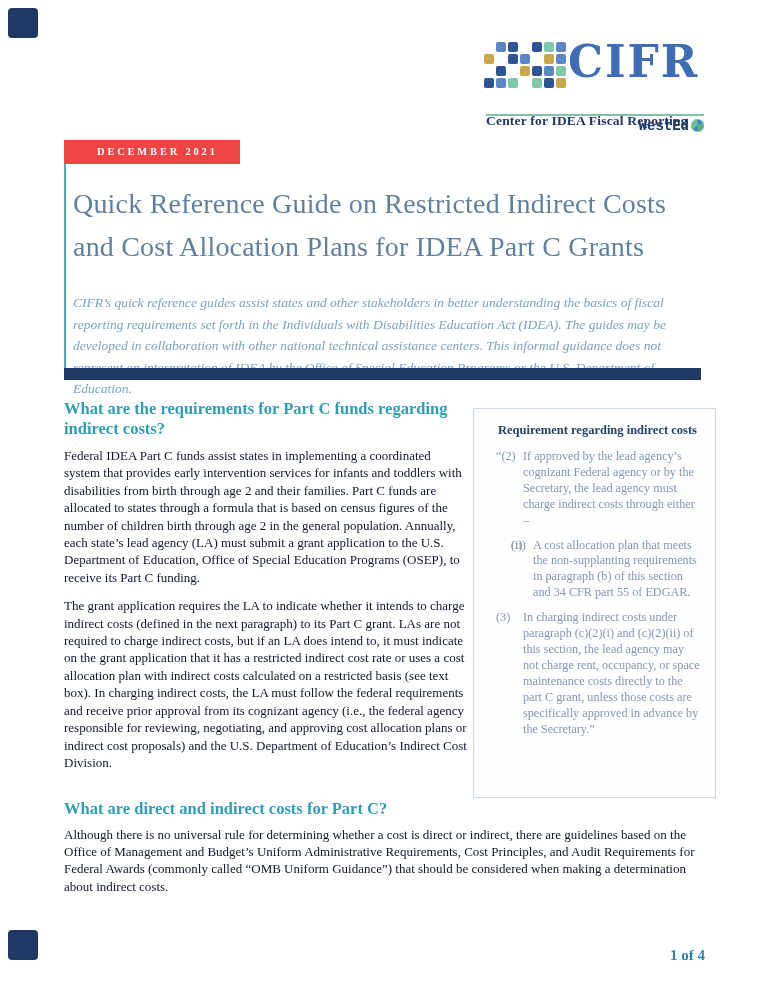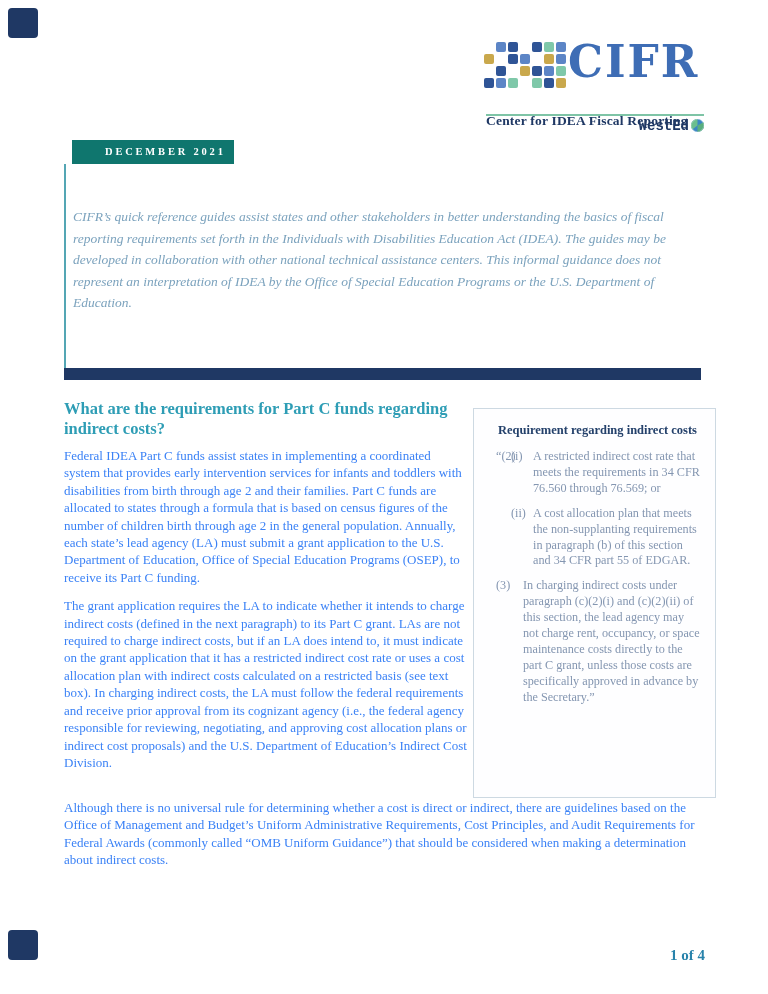--- a/index.html
+++ b/index.html
@@ -24,37 +24,37 @@
     letter-spacing:2px; color:#3E6DB5; }
   .center-name { position:absolute; left:486px; top:113px; width:220px;
     font-weight:bold; font-size:13.5px; color:#1F3864; letter-spacing:0.2px; white-space:nowrap; }
   .logo-rule { position:absolute; left:486px; top:114px; width:218px; height:2px; background:#7EC4A6; }
   .wested { position:absolute; left:486px; top:118px; width:218px; text-align:right;
     font-family:Liberation Mono, monospace; font-weight:bold; font-size:14px; color:#1F3864; }
   .wested .globe { display:inline-block; vertical-align:-2px; margin-left:2px; }
 
   
   .banner { position:absolute; left:64px; top:140px; height:24px;
-    background:#0f766e; color:#ffffff; font-weight:bold; font-size:10.5px;
-    letter-spacing:2.8px; line-height:24px; padding:0 8px 0 33px;margin-left:8px; }
+    background:#ef4444; color:#ffffff; font-weight:bold; font-size:10.5px;
+    letter-spacing:2.8px; line-height:24px; padding:0 22px 0 33px; }
 
   
   .title-block { position:absolute; left:64px; top:164px; width:648px;
     border-left:2px solid #54A6B4; padding:18px 0 0 7px; height:204px; }
   .doc-title { font-size:28px; line-height:43px; font-weight:normal;
     color:#60809D; letter-spacing:0.2px; }
   .intro { margin-top:24px; font-style:italic; font-size:13.5px;
     line-height:21.5px; color:#7BA2BD; width:640px; }
 
   .navy-bar { position:absolute; left:64px; top:368px; width:637px; height:12px; background:#1F3864; }
 
   
   .col-left { position:absolute; left:64px; top:399px; width:406px; }
   h2.sec { font-size:16.5px; line-height:19.5px; font-weight:bold; color:#2E9DB5; margin:0 0 9px 0; }
-  .body-p { font-size:13px; line-height:17.4px; color:#3b82f6; margin:0 0 11px 0; }
+  .body-p { font-size:13px; line-height:17.4px; color:#0f172a; margin:0 0 11px 0; }
 
   .sec-full { position:absolute; left:64px; top:799px; width:650px; }
   .sec-full h2.sec { margin-bottom:7px; }
 
   
   .textbox { position:absolute; left:473px; top:408px; width:243px; height:390px;
     border:1px solid #CDD9E2; background:#FEFEFF; padding:14px 14px 20px 20px; overflow:hidden; }
   .textbox h3 { font-size:12.5px; font-weight:bold; color:#24416B; margin:0 4px 11px 4px; }
   .qitem { position:relative; font-size:12.2px; line-height:15.9px; color:#8496B1; margin-bottom:9px; }
   .qitem.lvl1 { padding-left:29px; }
@@ -113,50 +113,52 @@
           <path d="M10 20 A10 10 0 0 0 19 5 L10 10 Z" fill="#5AAE7F"></path>
           <circle cx="10" cy="10" r="9.5" fill="none" stroke="#ffffff" stroke-width="0.8" opacity="0.5"></circle>
         </svg></span>
   </div>
 
   <div class="banner">
     <span>DECEMBER 2021</span>
   </div>
 
   <div class="title-block">
+    <h1 class="doc-title">Quick Reference Guide on Restricted Indirect Costs and Cost Allocation Plans for IDEA Part C Grants</h1>
     <p class="intro">CIFR’s quick reference guides assist states and other stakeholders in better understanding the basics of fiscal reporting requirements set forth in the Individuals with Disabilities Education Act (IDEA). The guides may be developed in collaboration with other national technical assistance centers. This informal guidance does not represent an interpretation of IDEA by the Office of Special Education Programs or the U.S. Department of Education.</p>
   </div>
 
   <div class="navy-bar"></div>
 
   <div class="col-left">
     <h2 class="sec">What are the requirements for Part C funds regarding indirect costs?</h2>
     <p class="body-p">Federal IDEA Part C funds assist states in implementing a coordinated system that provides early intervention services for infants and toddlers with disabilities from birth through age 2 and their families. Part C funds are allocated to states through a formula that is based on census figures of the number of children birth through age 2 in the general population. Annually, each state’s lead agency (LA) must submit a grant application to the U.S. Department of Education, Office of Special Education Programs (OSEP), to receive its Part C funding.</p>
     <p class="body-p">The grant application requires the LA to indicate whether it intends to charge indirect costs (defined in the next paragraph) to its Part C grant. LAs are not required to charge indirect costs, but if an LA does intend to, it must indicate on the grant application that it has a restricted indirect cost rate or uses a cost allocation plan with indirect costs calculated on a restricted basis (see text box). In charging indirect costs, the LA must follow the federal requirements and receive prior approval from its cognizant agency (i.e., the federal agency responsible for reviewing, negotiating, and approving cost allocation plans or indirect cost proposals) and the U.S. Department of Education’s Indirect Cost Division.</p>
   </div>
 
   <aside class="textbox">
     <h3>Requirement regarding indirect costs</h3>
     <div class="qitem lvl1">
       <span class="qmark">“(2)</span>
+      <span class="qtext">If approved by the lead agency’s cognizant Federal agency or by the Secretary, the lead agency must charge indirect costs through either –</span>
     </div>
     <div class="qitem lvl2">
       <span class="qmark">(i)</span>
-      <span class="qtext">A restricted indirect cost rate that meets the requirements in 34 CFR 76.560 through 76.569; or</span>
     </div>
     <div class="qitem lvl2">
       <span class="qmark">(ii)</span>
       <span class="qtext">A cost allocation plan that meets the non-supplanting requirements in paragraph (b) of this section and 34 CFR part 55 of EDGAR.</span>
     </div>
     <div class="qitem lvl1">
       <span class="qmark">(3)</span>
       <span class="qtext">In charging indirect costs under paragraph (c)(2)(i) and (c)(2)(ii) of this section, the lead agency may not charge rent, occupancy, or space maintenance costs directly to the part C grant, unless those costs are specifically approved in advance by the Secretary.”</span>
     </div>
 
   </aside>
 
   <div class="sec-full">
+    <h2 class="sec">What are direct and indirect costs for Part C?</h2>
     <p class="body-p">Although there is no universal rule for determining whether a cost is direct or indirect, there are guidelines based on the Office of Management and Budget’s Uniform Administrative Requirements, Cost Principles, and Audit Requirements for Federal Awards (commonly called “OMB Uniform Guidance”) that should be considered when making a determination about indirect costs.</p>
   </div>
 
   <div class="pagenum">1 of 4</div>
 
 </div>
 
 </body></html>

